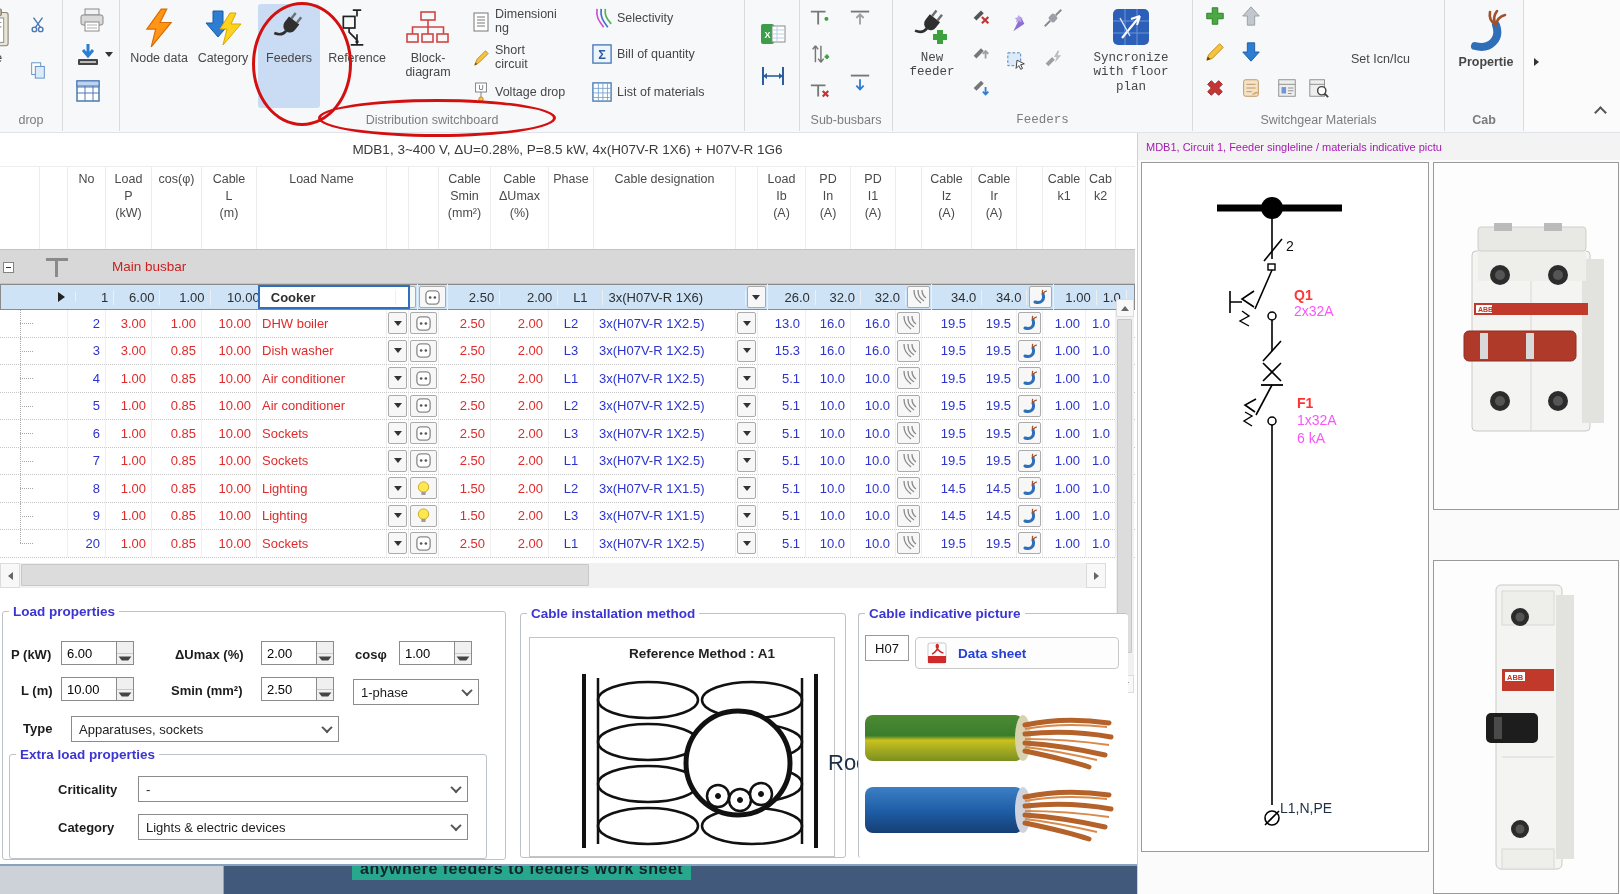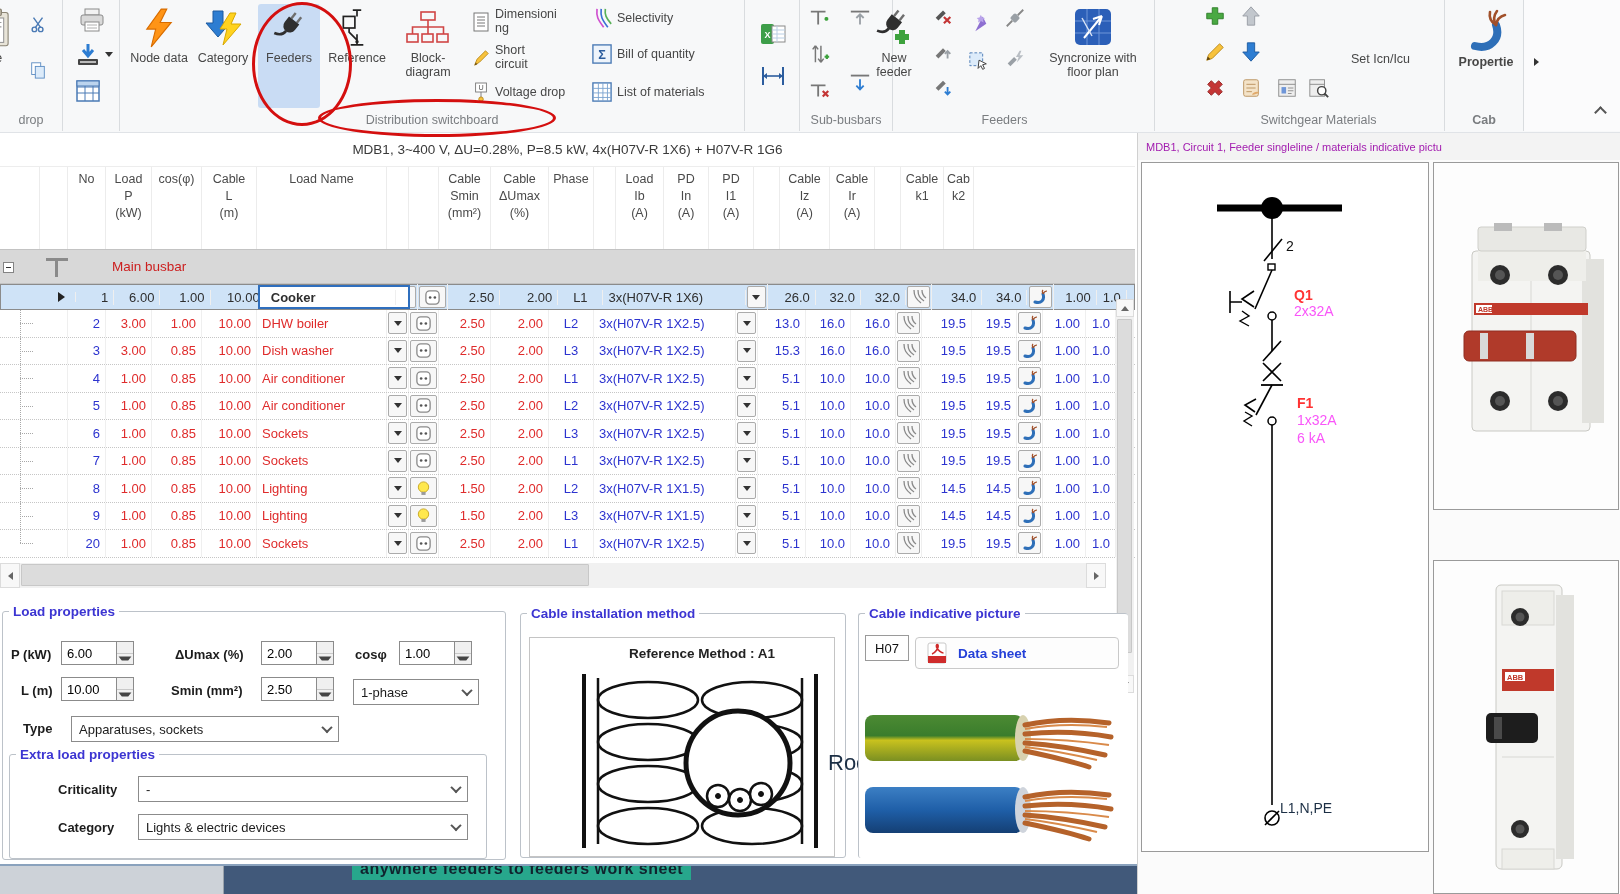--- a/index.html
+++ b/index.html
@@ -302,21 +302,21 @@
       </div>
       <div class="mini" style="left:48px;top:70px;">
         <svg width="22" height="22" viewBox="0 0 24 24">
             <path d="M2 5h20" stroke="#777" stroke-width="2"></path>
             <path d="M12 9v10M8 16l4 4 4-4" stroke="#2d7dd2" stroke-width="2" fill="none"></path>
           </svg>
       </div>
       <span class="grp-label">Sub-busbars</span>
     </div>
 
-    <div class="grp" style="left:855px;width:300px;">
+    <div class="grp" style="left:893px;width:300px;font-family:Liberation Mono, monospace;">
       <div class="rbtn-lg" style="left:8px;width:62px;">
         <svg width="42" height="40" viewBox="0 0 42 40">
             <g transform="rotate(38 20 16)">
               <line x1="16" y1="2" x2="16" y2="9" stroke="#6e6e6e" stroke-width="2.4"></line>
               <line x1="23" y1="2" x2="23" y2="9" stroke="#6e6e6e" stroke-width="2.4"></line>
               <path d="M13 9h13v7a6.5 6.5 0 0 1-13 0z" fill="#2f2f2f"></path>
               <path d="M19.5 22q0 7-8 9" stroke="#2f2f2f" stroke-width="2.6" fill="none"></path>
             </g>
             <path d="M22 29h14M29 22v14" stroke="#3da23d" stroke-width="6"></path>
           </svg>
@@ -476,20 +476,21 @@
         <div class="hc" style="width: 130px; flex: 0 0 auto;">Load Name</div>
         <div class="hc" style="width: 22px; flex: 0 0 auto;"></div>
         <div class="hc" style="width: 30px; flex: 0 0 auto;"></div>
         <div class="hc" style="width: 52px; flex: 0 0 auto;">Cable
 Smin
 (mm²)</div>
         <div class="hc" style="width: 58px; flex: 0 0 auto;">Cable
 ΔUmax
 (%)</div>
         <div class="hc" style="width: 45px; flex: 0 0 auto;">Phase</div>
+        <div class="hc" style="width: 142px; flex: 0 0 auto;">Cable designation</div>
         <div class="hc" style="width: 22px; flex: 0 0 auto;"></div>
         <div class="hc" style="width: 48px; flex: 0 0 auto;">Load
 Ib
 (A)</div>
         <div class="hc" style="width: 45px; flex: 0 0 auto;">PD
 In
 (A)</div>
         <div class="hc" style="width: 45px; flex: 0 0 auto;">PD
 I1
 (A)</div>

